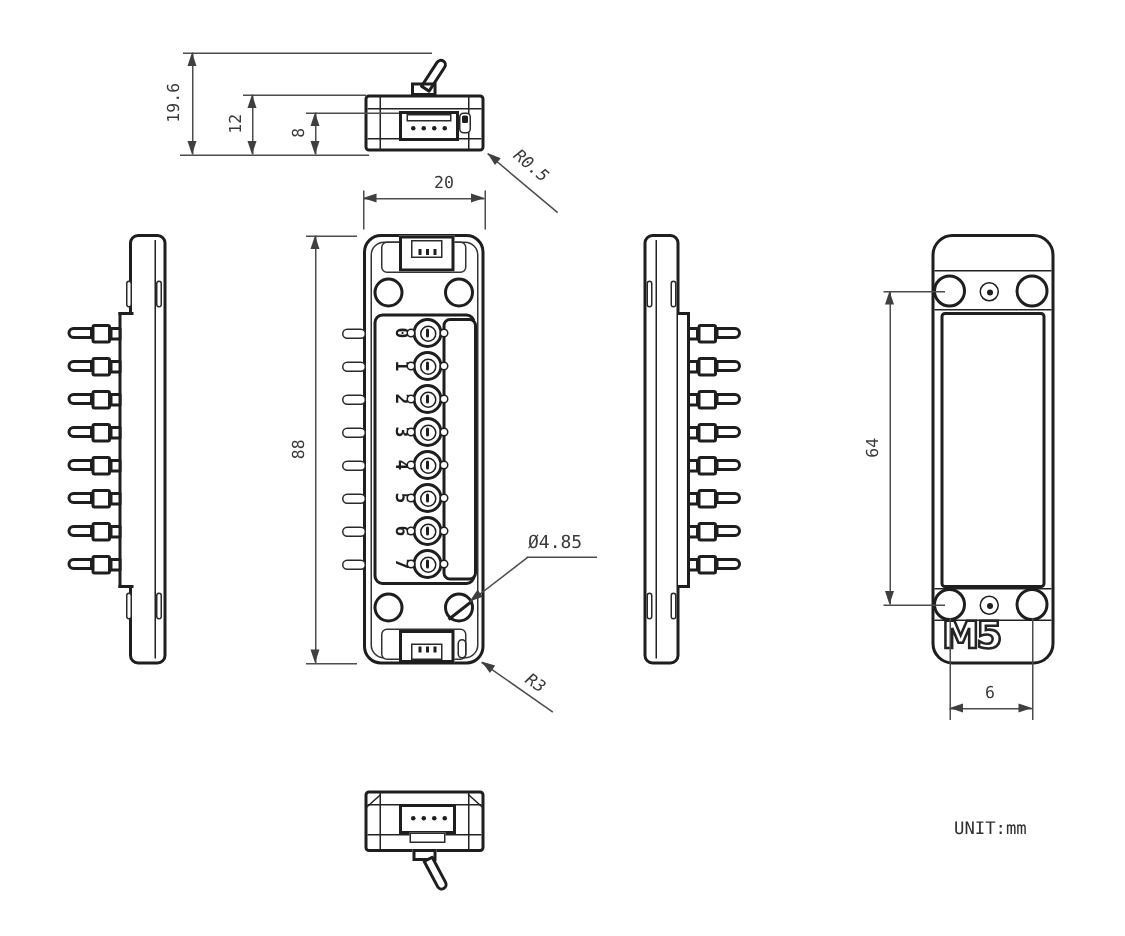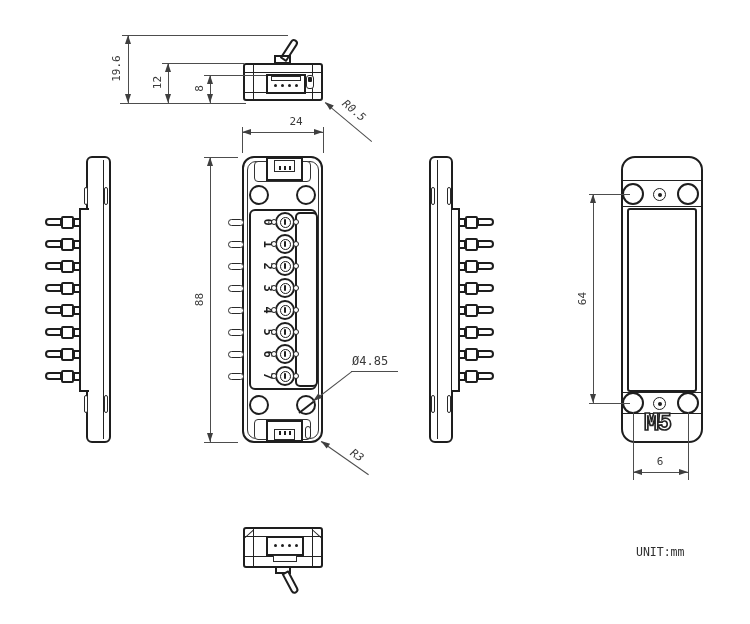--- a/index.html
+++ b/index.html
@@ -88,21 +88,21 @@
     <div class="ar ar-left" style="left:325px;top:99px;transform:rotate(40deg);transform-origin:0 50%;"></div>
     <div class="dim-text" style="left:334px;top:104px;width:40px;transform:rotate(40deg);font-style:italic;">R0.5</div>
   </div>
 
   <div>
     <div class="dl dlv" style="left:241.5px;top:127px;height:26px;"></div>
     <div class="dl dlv" style="left:322.5px;top:127px;height:26px;"></div>
     <div class="dl dlh" style="left:242px;top:131.5px;width:81px;"></div>
     <div class="ar ar-left" style="left:242px;top:128.5px;"></div>
     <div class="ar ar-right" style="left:314px;top:128.5px;"></div>
-    <div class="dim-text" style="left:281px;top:115px;width:30px;">24</div>
+    <div class="dim-text" style="left:281px;top:115px;width:30px;">20</div>
   </div>
 
   <div>
     <div class="box" style="left:242px;top:156px;width:81px;height:287px;border-radius:12px;background:#fff;"></div>
     <div class="thin" style="left:246.5px;top:160.5px;width:72px;height:278px;border-radius:9px;"></div>
 
     <div class="thin" style="left:254px;top:161px;width:57px;height:21px;border-radius:4px;background:#fff;"></div>
     <div class="box2" style="left:266px;top:157px;width:37px;height:24px;background:#fff;"></div>
     <div class="box1" style="left:274px;top:160px;width:21px;height:12px;"></div>
     <div class="dot" style="left:279px;top:166px;width:2px;height:4px;border-radius:0;"></div>
@@ -288,21 +288,21 @@
     <div class="hline" style="left:623px;top:413px;width:78px;"></div>
     <div class="box2" style="left:627px;top:208px;width:70px;height:184px;border-radius:3px;background:#fff;"></div>
     <div class="circ" style="left:622px;top:183px;width:22px;height:22px;"></div>
     <div class="circ" style="left:677px;top:183px;width:22px;height:22px;"></div>
     <div class="circ1" style="left:653px;top:188px;width:13px;height:13px;"></div>
     <div class="dot" style="left:657.5px;top:192.5px;width:4px;height:4px;"></div>
     <div class="circ" style="left:622px;top:392px;width:22px;height:22px;"></div>
     <div class="circ" style="left:677px;top:392px;width:22px;height:22px;"></div>
     <div class="circ1" style="left:653px;top:397px;width:13px;height:13px;"></div>
     <div class="dot" style="left:657.5px;top:401.5px;width:4px;height:4px;"></div>
-    <div id="m5logo" style="left:644px;top:409px;font-family:Liberation Mono, monospace;">M5</div>
+    <div id="m5logo" style="left:628px;top:409px;">M5</div>
   </div>
 
   <div>
     <div class="dl dlh" style="left:589px;top:193.5px;width:41px;"></div>
     <div class="dl dlh" style="left:589px;top:402.5px;width:41px;"></div>
     <div class="dl dlv" style="left:592.5px;top:194px;height:209px;"></div>
     <div class="ar ar-up" style="left:589.5px;top:194px;"></div>
     <div class="ar ar-down" style="left:589.5px;top:394px;"></div>
     <div class="dim-text rot" style="left:567px;top:292px;width:30px;">64</div>
   </div>

